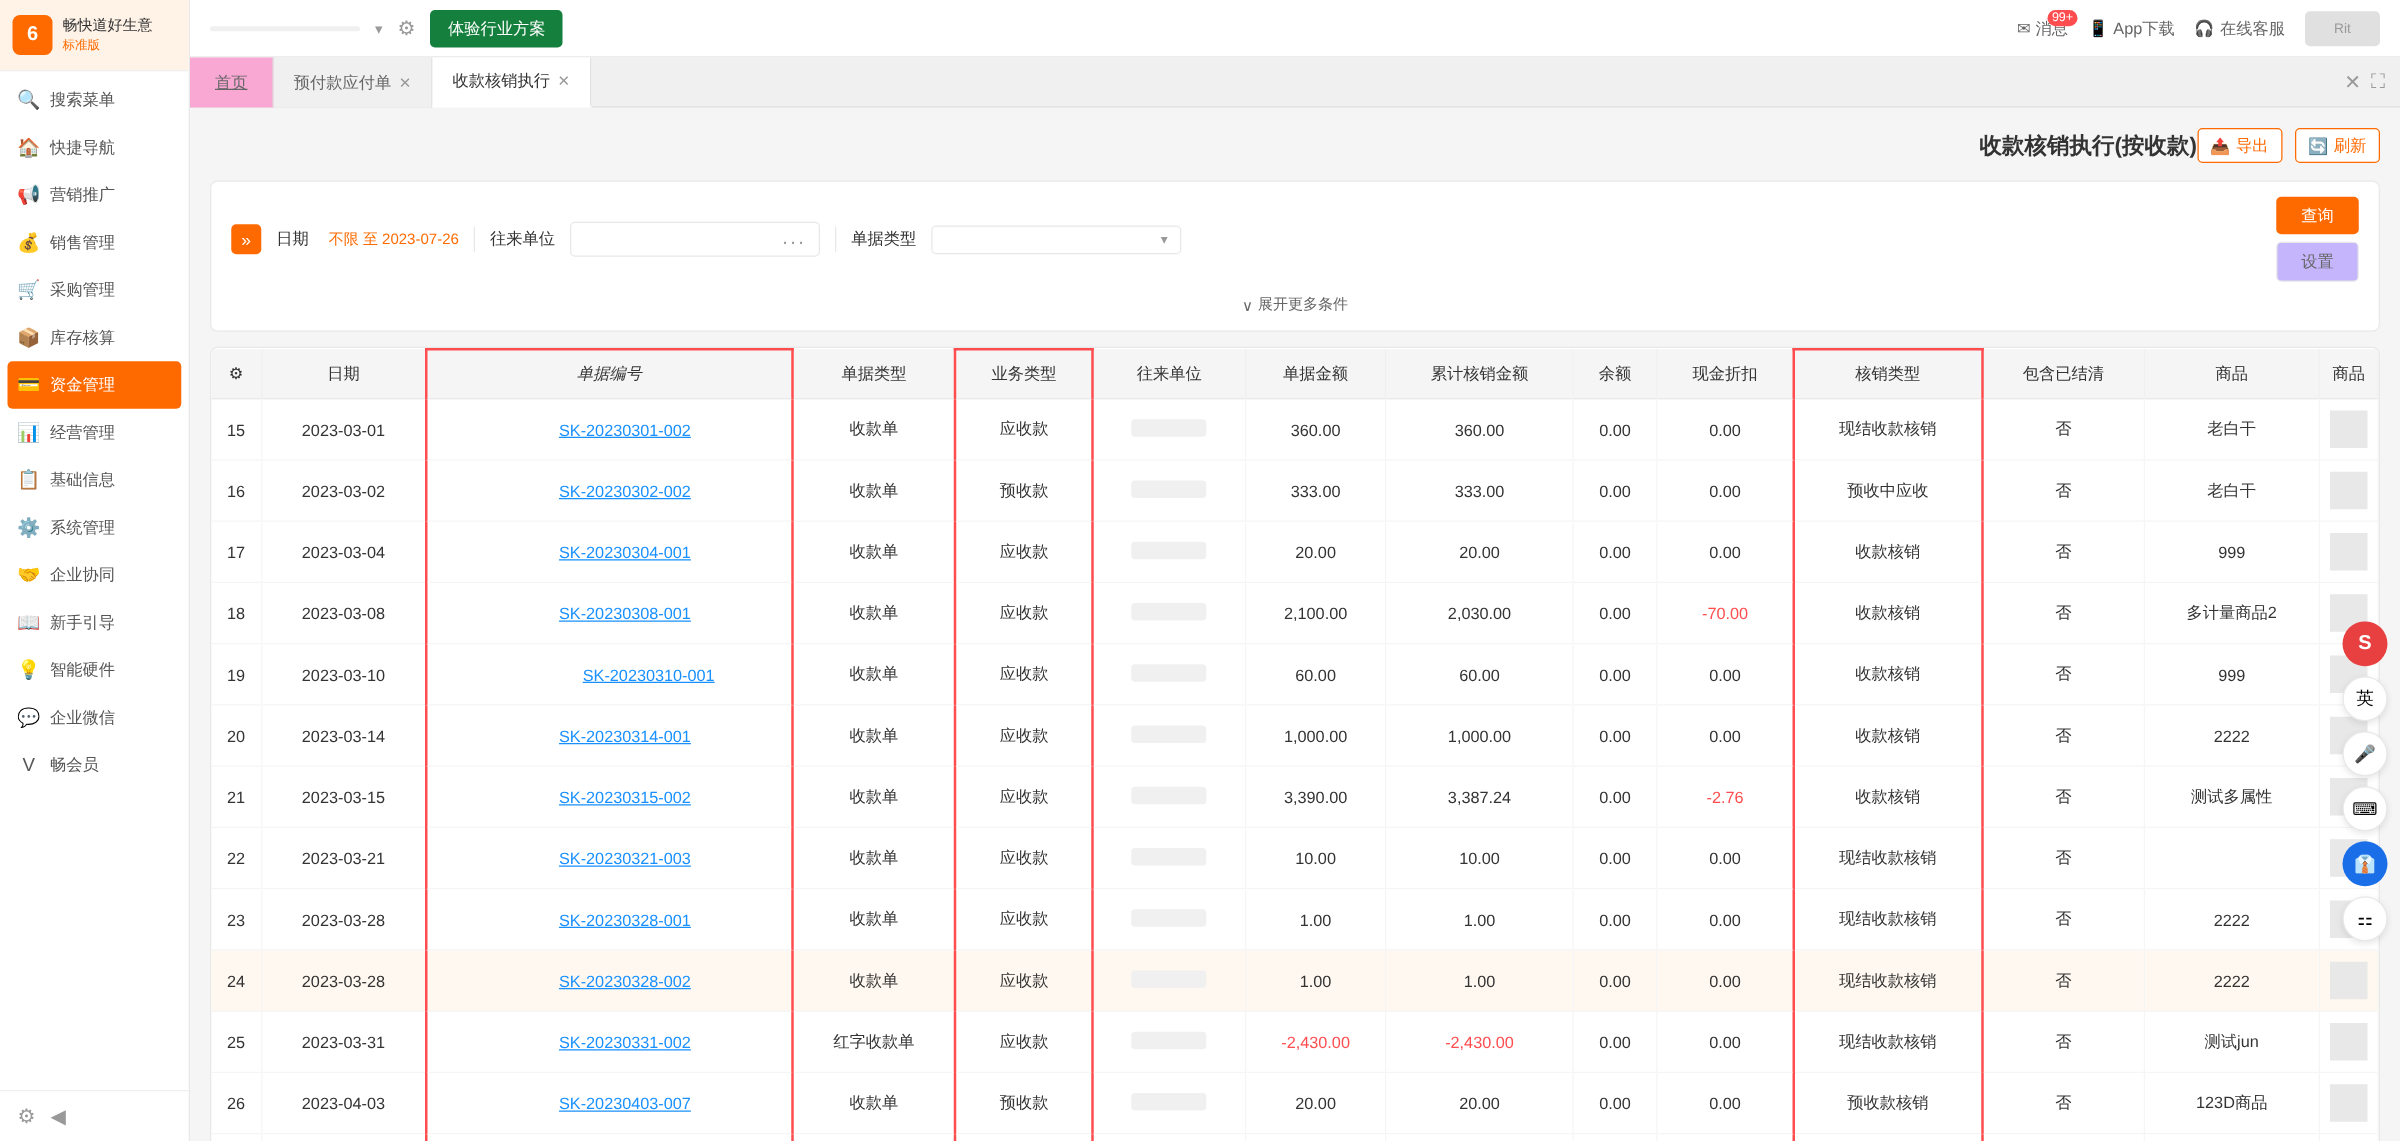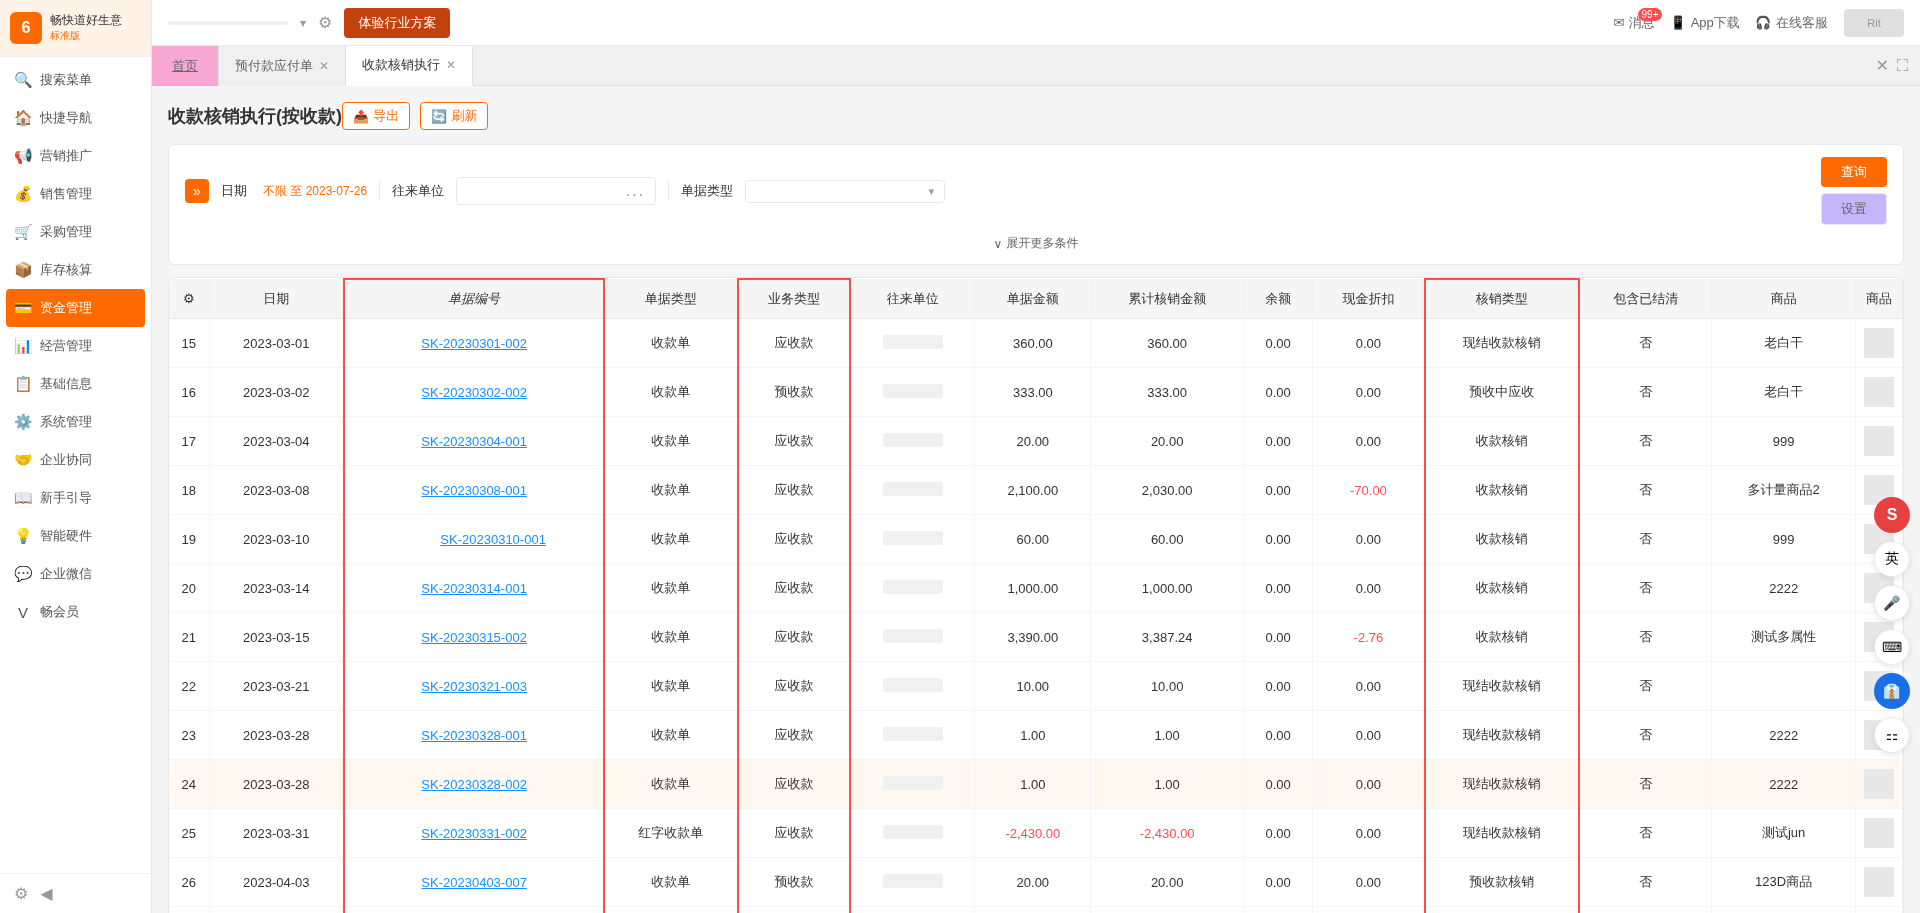--- a/index.html
+++ b/index.html
@@ -18,41 +18,41 @@
     .sidebar-bottom { padding: 10px 14px; border-top: 1px solid #f0f0f0; display: flex; align-items: center; gap: 12px; }
     .sidebar-bottom-icon { font-size: 16px; color: #999; cursor: pointer; }
 
     
     .main { flex: 1; display: flex; flex-direction: column; overflow: hidden; }
 
     
     .topbar { height: 46px; background: #fff; border-bottom: 1px solid #e8e8e8; display: flex; align-items: center; padding: 0 16px; gap: 12px; }
     .topbar-brand { display: flex; align-items: center; gap: 6px; color: #666; font-size: 13px; }
     .topbar-gear { font-size: 16px; color: #999; cursor: pointer; }
-    .topbar-solution-btn { background: #c2410c; color: #fff; border: none; padding: 6px 14px; border-radius: 4px; cursor: pointer; font-size: 13px; }
+    .topbar-solution-btn { background: #15803d; color: #fff; border: none; padding: 6px 14px; border-radius: 4px; cursor: pointer; font-size: 13px; }
     .topbar-right { margin-left: auto; display: flex; align-items: center; gap: 16px; }
     .topbar-msg { display: flex; align-items: center; gap: 4px; color: #666; font-size: 13px; cursor: pointer; position: relative; }
     .badge { background: #ff4d4f; color: #fff; font-size: 10px; padding: 1px 4px; border-radius: 8px; position: absolute; top: -6px; right: -8px; }
     .topbar-app { display: flex; align-items: center; gap: 4px; color: #666; font-size: 13px; cursor: pointer; }
     .topbar-service { display: flex; align-items: center; gap: 4px; color: #666; font-size: 13px; cursor: pointer; }
     .topbar-avatar { width: 28px; height: 28px; background: #ddd; border-radius: 50%; }
 
     
     .tabbar { height: 40px; background: #f0f0f0; border-bottom: 1px solid #e0e0e0; display: flex; align-items: center; }
     .tab { height: 40px; padding: 0 16px; display: flex; align-items: center; gap: 6px; cursor: pointer; font-size: 13px; color: #666; border-right: 1px solid #e0e0e0; background: #f0f0f0; }
     .tab.active { background: #fff; color: #333; border-bottom: 2px solid #fff; margin-bottom: -1px; }
     .tab-close { font-size: 12px; color: #999; cursor: pointer; }
     .tab-home { background: #f9a8d4; padding: 16px 20px; text-decoration: underline; }
     .tabbar-right { margin-left: auto; display: flex; align-items: center; gap: 8px; padding-right: 12px; }
     .tabbar-icon { font-size: 16px; color: #999; cursor: pointer; }
 
     
     .content { flex: 1; overflow-y: auto; padding: 16px; background: #f5f5f5; }
 
-    .page-header { display: flex; align-items: center; justify-content: flex-start; margin-bottom: 14px; }
+    .page-header { display: flex; align-items: center; justify-content: flex-end; margin-bottom: 14px; }
     .page-title { font-size: 18px; font-weight: bold; color: #333; }
     .page-actions { display: flex; gap: 10px; }
     .btn-export { display: flex; align-items: center; gap: 4px; color: #ff6a00; font-size: 13px; cursor: pointer; border: 1px solid #ff6a00; padding: 4px 10px; border-radius: 4px; background: #fff; }
     .btn-refresh { display: flex; align-items: center; gap: 4px; color: #ff6a00; font-size: 13px; cursor: pointer; border: 1px solid #ff6a00; padding: 4px 10px; border-radius: 4px; background: #fff; }
 
     
     .filter-bar { background: #fff; border-radius: 6px; padding: 12px 16px; margin-bottom: 12px; border: 1px solid #e8e8e8; }
     .filter-row { display: flex; align-items: center; gap: 12px; flex-wrap: wrap; }
     .filter-toggle { width: 24px; height: 24px; background: #ff6a00; color: #fff; border-radius: 4px; display: flex; align-items: center; justify-content: center; cursor: pointer; font-size: 14px; }
     .filter-label { font-size: 13px; color: #333; white-space: nowrap; }
@@ -71,21 +71,21 @@
     .filter-right-btns { display: flex; flex-direction: column; gap: 6px; margin-left: auto; }
 
     
     .table-container { background: #fff; border-radius: 6px; border: 1px solid #e8e8e8; overflow: hidden; }
     .table-wrapper { overflow-x: auto; }
     table { width: 100%; border-collapse: collapse; font-size: 13px; }
     thead tr { background: #f5f5f5; border-bottom: 1px solid #e8e8e8; }
     thead th { padding: 10px 8px; text-align: center; color: #333; font-weight: 500; white-space: nowrap; border-right: 1px solid #f0f0f0; }
     tbody tr { border-bottom: 1px solid #f5f5f5; }
     tbody td { padding: 9px 8px; text-align: center; color: #333; white-space: nowrap; border-right: 1px solid #f5f5f5; }
-    .td-link { color: #1890ff; cursor: pointer; text-decoration: underline; }
+    .td-link { color: #1890ff; cursor: pointer; text-decoration: underline; margin-left: 25px; }
 
     
     .blurred-text { color: #ccc; background: #f0f0f0; border-radius: 3px; padding: 0 6px; display: inline-block; min-width: 60px; height: 14px; }
   </style>
 </head>
 <body>
 
 <div class="sidebar">
   <div class="sidebar-logo">
     <div class="sidebar-logo-icon">6</div>

